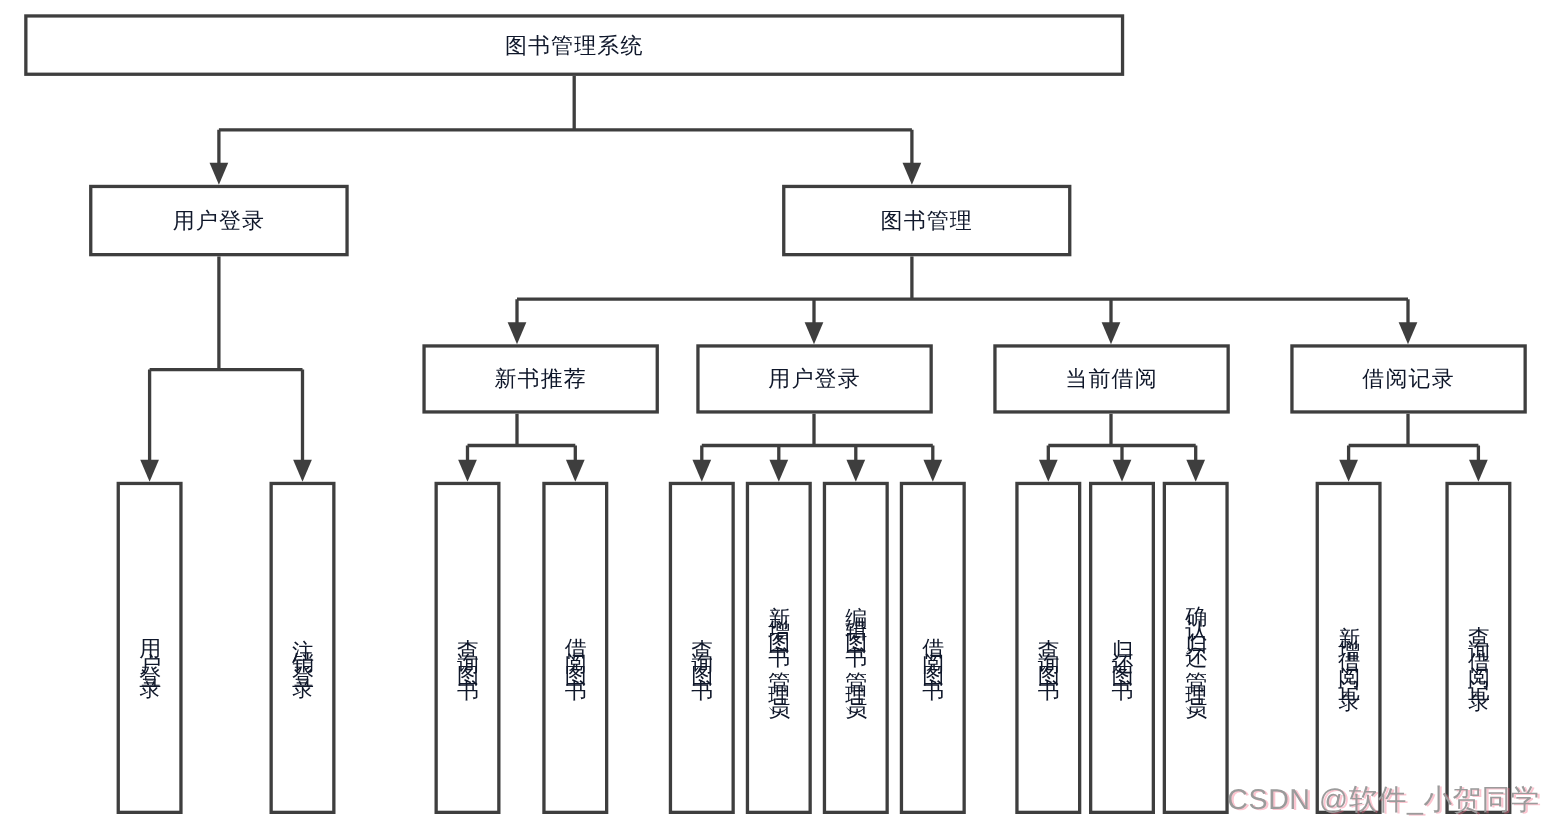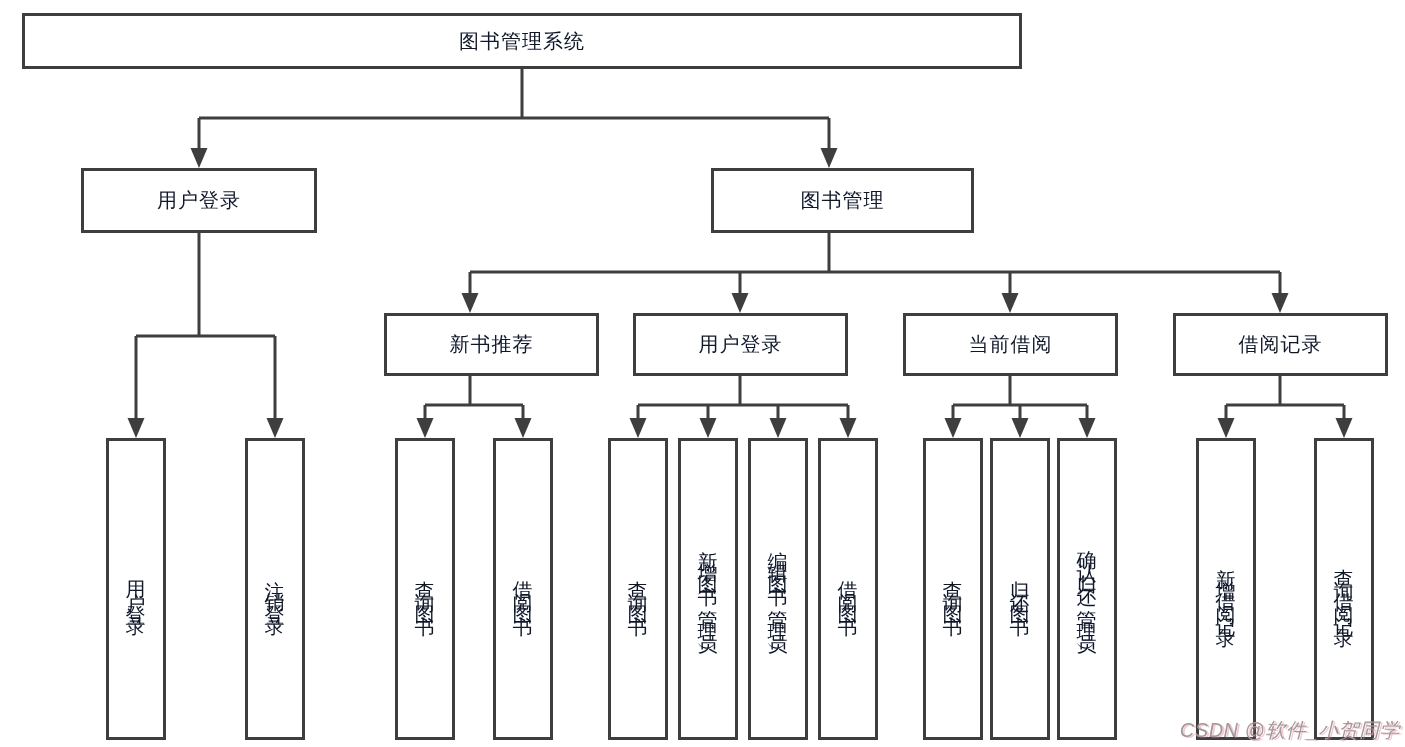--- a/index.html
+++ b/index.html
@@ -35,26 +35,25 @@
     text-orientation: mixed;
     letter-spacing: 12px;
     font-size: 20px;
     line-height: 1;
     white-space: nowrap;
   }
   #watermark {
     position: absolute;
     right: 5px;
     bottom: 3px;
-    font-size: 20px;
+    font-size: 26px;
     color: #9b9b9b;
     letter-spacing: 0.5px;
     text-shadow: 2px 1px 0 rgba(247, 111, 138, 0.40);
     white-space: nowrap;
-    font-style: italic;
   }
 </style>
 </head>
 <body>
 
 <div id="canvas">
 
   <svg id="connectors" viewBox="0 0 1405 747" xmlns="http://www.w3.org/2000/svg">
     <g stroke="#3e3e3e" stroke-width="3" fill="none">
 

